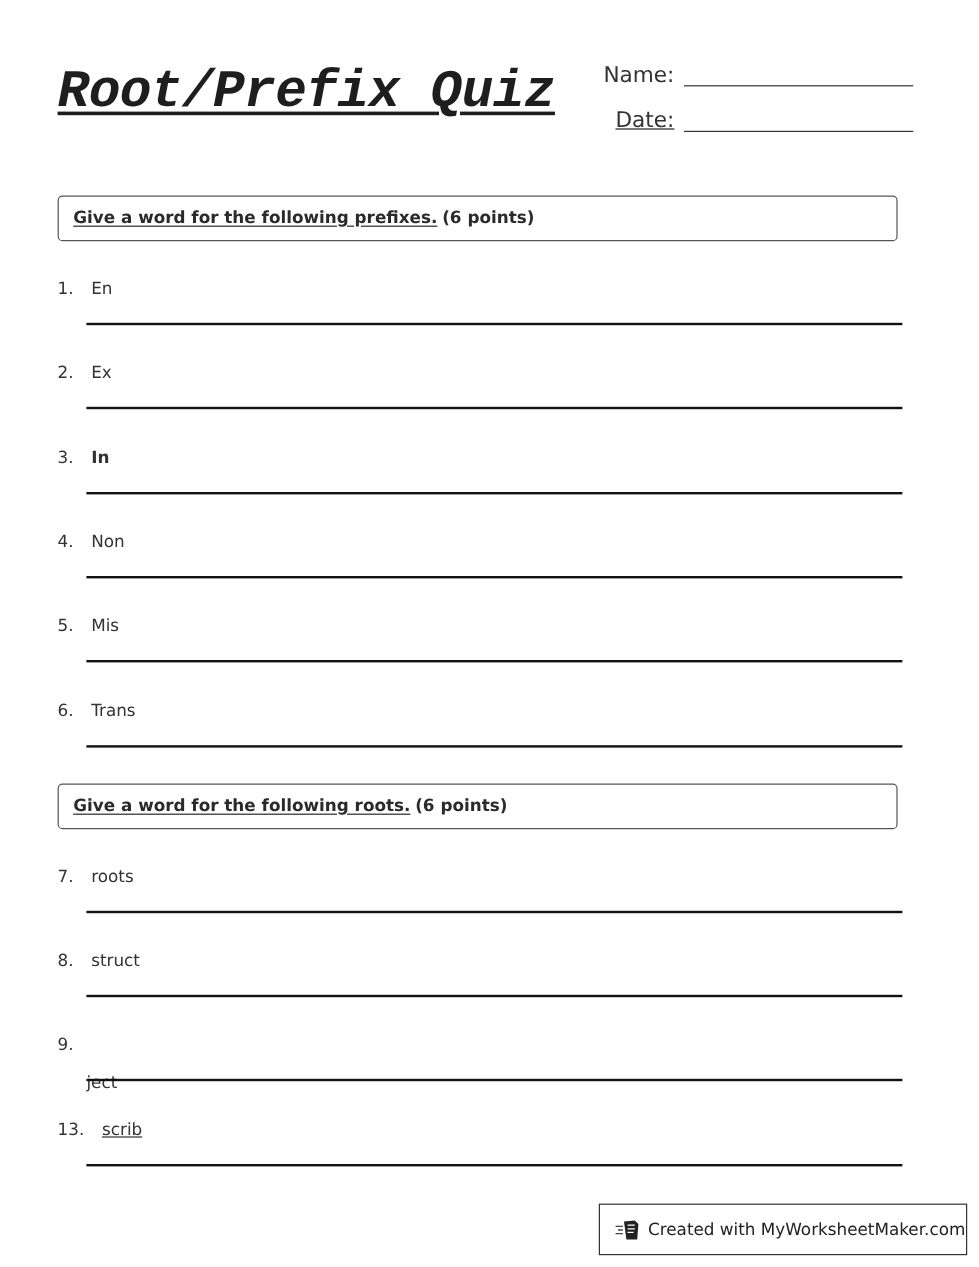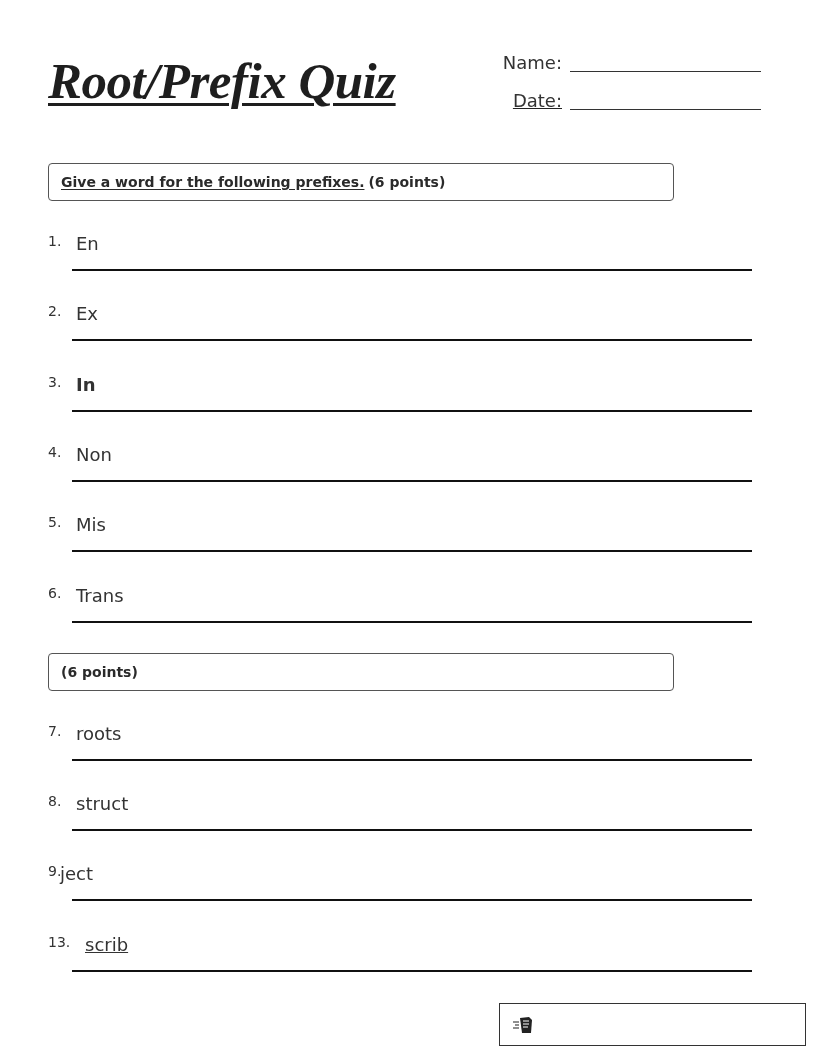--- a/index.html
+++ b/index.html
@@ -1,43 +1,43 @@
 <!DOCTYPE html>
 <html><head>
 <meta charset="utf-8">
 <style>
   * { box-sizing: border-box; margin: 0; padding: 0; }
   html, body { width: 816px; height: 1056px; background: #ffffff; }
   body { position: relative; font-family: "DejaVu Sans", "Liberation Sans", sans-serif; color: #222; overflow: hidden; }
 
   .title {
     position: absolute; left: 48px; top: 52px;
-    font-size: 51px; font-weight: bold; font-style: italic;
+    font-size: 44px; font-weight: bold; font-style: italic;
     text-decoration: underline; text-decoration-thickness: 3px; text-underline-offset: 5px;
     color: #1e1e1e; letter-spacing: -0.5px;
-    font-family: Liberation Serif, serif;
+    font-family: Liberation Mono, monospace;
   }
 
   .field { position: absolute; display: flex; }
   .field-label { font-size: 18px; color: #333; text-align: right; width: 62px; margin-right: 8px; }
   .field-line { width: 191px; border-bottom: 1.5px solid #333; height: 20px; }
   .field.name { left: 500px; top: 52px; }
   .field.date { left: 500px; top: 90px; text-decoration: underline; }
 
   .section-box {
-    position: absolute; left: 48px; width: 626px; height: 38px;
+    position: absolute; left: 48px; width: 700px; height: 38px;
     border: 1.5px solid #555; border-radius: 4px;
     padding-left: 12px; display: flex; align-items: center;
     font-size: 14px; font-weight: bold; color: #2a2a2a;
   }
   .section-box .instr { text-decoration: underline; text-underline-offset: 2px; margin-right: 4px; }
 
   .q { position: absolute; left: 48px; width: 704px; }
   .q-num { position: absolute; left: 0; top: 0; font-size: 14px; color: #333; }
-  .q-text { position: absolute; top: 0; font-size: 18px; color: #333; }
+  .q-text { position: absolute; top: 0; font-size: 14px; color: #333; }
   .q-line { position: absolute; left: 24px; width: 680px; border-bottom: 2.5px solid #111; }
 
   .footer {
     position: absolute; left: 499px; top: 1003px; width: 307px; height: 43px;
     border: 1.5px solid #333; display: flex; align-items: center; padding-left: 12px;
     font-size: 14px; color: #222;
   }
   .footer svg { margin-right: 6px; }
 </style>
 </head>
@@ -84,45 +84,47 @@
   <span class="q-text" style="left:28px;">Mis</span>
   <div class="q-line" style="top:36px;"></div>
 </div>
 <div class="q" style="top:585px;">
   <span class="q-num">6.</span>
   <span class="q-text" style="left:28px;">Trans</span>
   <div class="q-line" style="top:36px;"></div>
 </div>
 
 <div class="section-box" style="top:653px;">
+  <span class="instr">Give a word for the following roots.</span>
   <span>(6 points)</span>
 </div>
 
 <div class="q" style="top:723px;">
   <span class="q-num">7.</span>
   <span class="q-text" style="left:28px;">roots</span>
   <div class="q-line" style="top:36px;"></div>
 </div>
 <div class="q" style="top:793px;">
   <span class="q-num">8.</span>
   <span class="q-text" style="left:28px;">struct</span>
   <div class="q-line" style="top:36px;"></div>
 </div>
 <div class="q" style="top:863px;">
   <span class="q-num">9.</span>
-  <span class="q-text" style="left:12px;">ject</span>
+  <span class="q-text" style="left:24px;margin-top:32px;">ject</span>
   <div class="q-line" style="top:36px;"></div>
 </div>
 <div class="q" style="top:934px;">
   <span class="q-num">13.</span>
   <span class="q-text" style="left:37px;text-decoration:underline;">scrib</span>
   <div class="q-line" style="top:36px;"></div>
 </div>
 
 <div class="footer">
   <svg width="22" height="20" viewBox="0 0 22 20">
     <line x1="1" y1="7" x2="7" y2="7" stroke="#444" stroke-width="1.2"></line>
     <line x1="3" y1="10" x2="7" y2="10" stroke="#444" stroke-width="1.2"></line>
     <line x1="1" y1="13" x2="7" y2="13" stroke="#444" stroke-width="1.2"></line>
     <path d="M8 3 L17 2 L20 5 L19 18 L10 18 Z" fill="#222"></path>
     <path d="M11 6 L17 6 M11 9 L17 9 M11 12 L16 12" stroke="#fff" stroke-width="1"></path>
   </svg>
+  <span>Created with MyWorksheetMaker.com</span>
 </div>
 
 </body></html>

